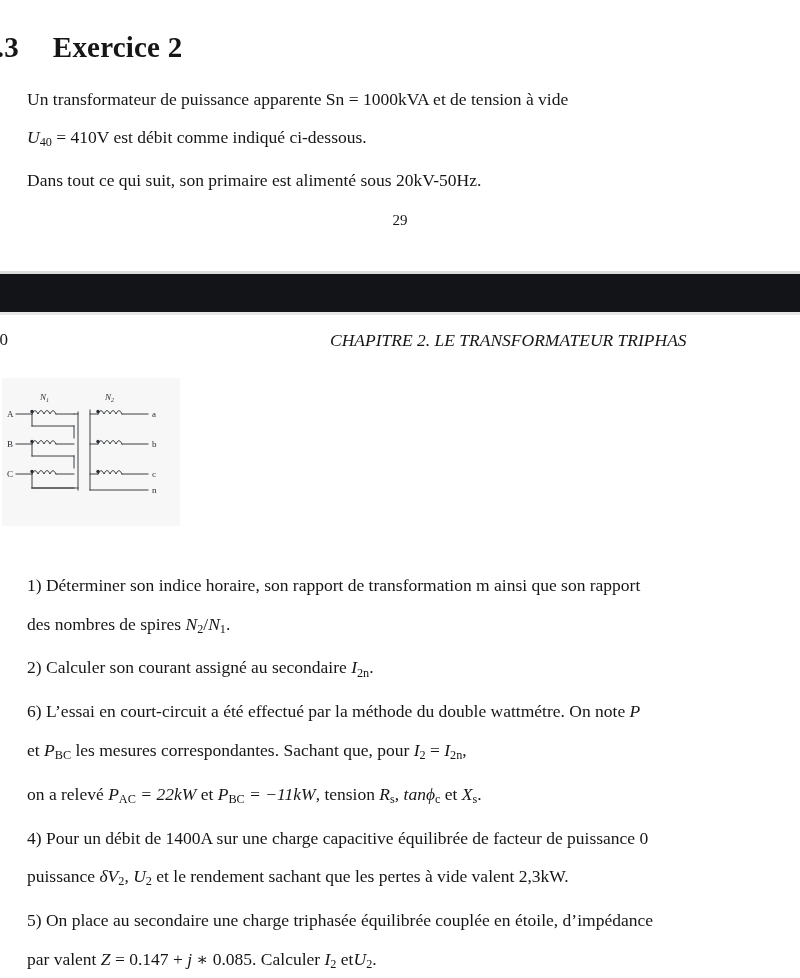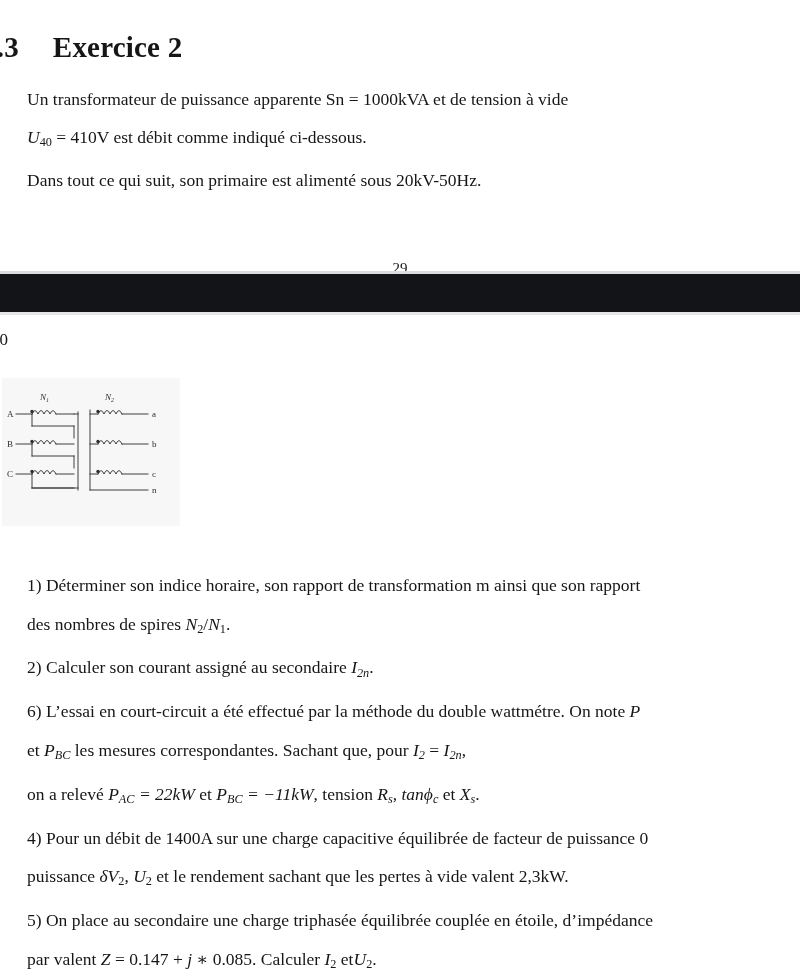--- a/index.html
+++ b/index.html
@@ -46,21 +46,20 @@
   .intro p { margin: 0; white-space: nowrap; }
 
   
   .folio-bottom {
     position: absolute;
     top: 212px;
     left: 0;
     width: 800px;
     text-align: center;
     font-size: 15px;
-    margin-top: 48px;
   }
 
   
   .page-break-band {
     position: absolute;
     left: 0;
     top: 274px;
     width: 800px;
     height: 38px;
     background: #131417;
@@ -119,21 +118,20 @@
     font-size: 17.5px;
     line-height: 38.5px;
   }
   .questions p { margin: 0; white-space: nowrap; }
 
   
   i.m { font-style: italic; }
   .sub {
     font-size: 0.70em;
     vertical-align: -0.28em;
-    font-style: italic;
     margin-top: 20px;
   }
   .sub-up {
     font-size: 0.70em;
     vertical-align: -0.28em;
   }
 </style>
 </head>
 <body>
 
@@ -150,20 +148,21 @@
   </div>
 
   <div class="folio-bottom">29</div>
 
   <div class="band-edge-top"></div>
   <div class="page-break-band"></div>
   <div class="band-edge-bottom"></div>
 
   <div class="running-head">
     <span class="folio">30</span>
+    <span class="chapter-title">CHAPITRE 2.  LE TRANSFORMATEUR TRIPHAS</span>
   </div>
 
   <div class="diagram-wrap">
     <svg width="178" height="148" viewBox="0 0 178 148" xmlns="http://www.w3.org/2000/svg">
       <rect x="0" y="0" width="178" height="148" fill="#f7f7f7"></rect>
       <g stroke="#3a3f43" stroke-width="1" fill="none" stroke-linecap="square">
 
         <line x1="14" y1="36" x2="30" y2="36"></line>
         <path d="M30 36 q3 -7 6 0 q3 -7 6 0 q3 -7 6 0 q3 -7 6 0"></path>
         <line x1="54" y1="36" x2="72" y2="36"></line>

